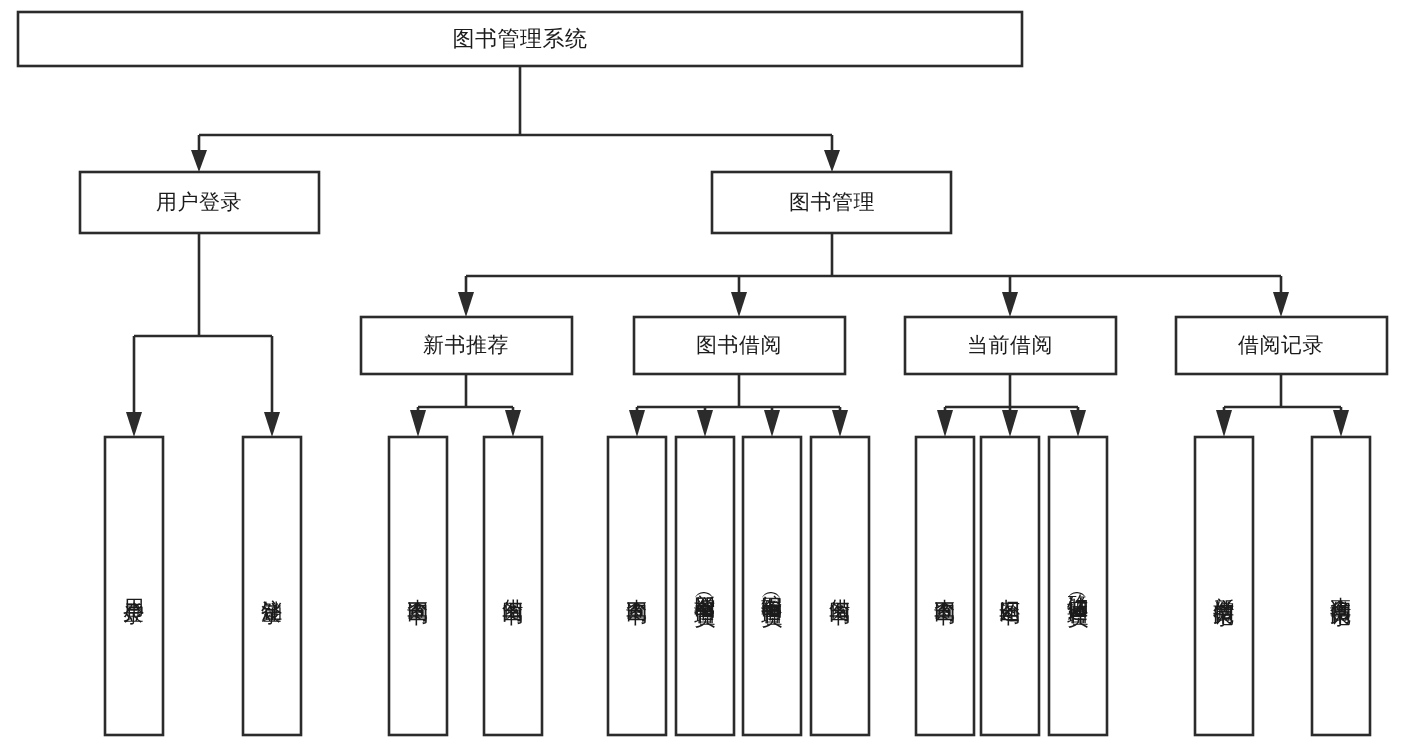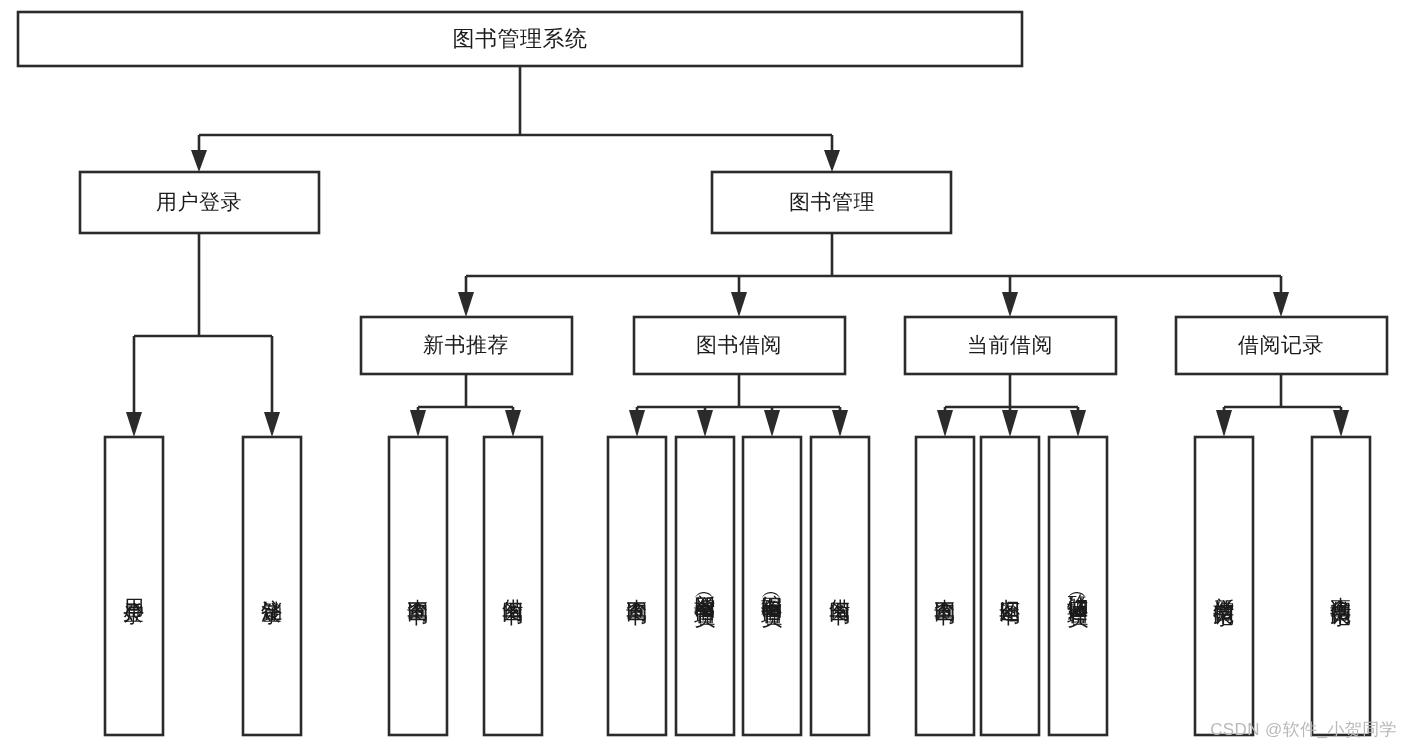--- a/index.html
+++ b/index.html
@@ -205,14 +205,13 @@
   <div class="vert-label" style="left:743px; top:437px; width:58px; height:298px;">编辑图书（管理员）</div>
   <div class="vert-label" style="left:811px; top:437px; width:58px; height:298px;">借阅图书</div>
 
   <div class="vert-label" style="left:916px; top:437px; width:58px; height:298px;">查询图书</div>
   <div class="vert-label" style="left:981px; top:437px; width:58px; height:298px;">归还图书</div>
   <div class="vert-label" style="left:1049px; top:437px; width:58px; height:298px;">确认归还（管理员）</div>
 
   <div class="vert-label" style="left:1195px; top:437px; width:58px; height:298px;">新增借阅记录</div>
   <div class="vert-label" style="left:1312px; top:437px; width:58px; height:298px;">查询借阅记录</div>
 
-  <div class="watermark">CSDN @软件_小贺同学</div>
 </div>
 
 </body></html>

